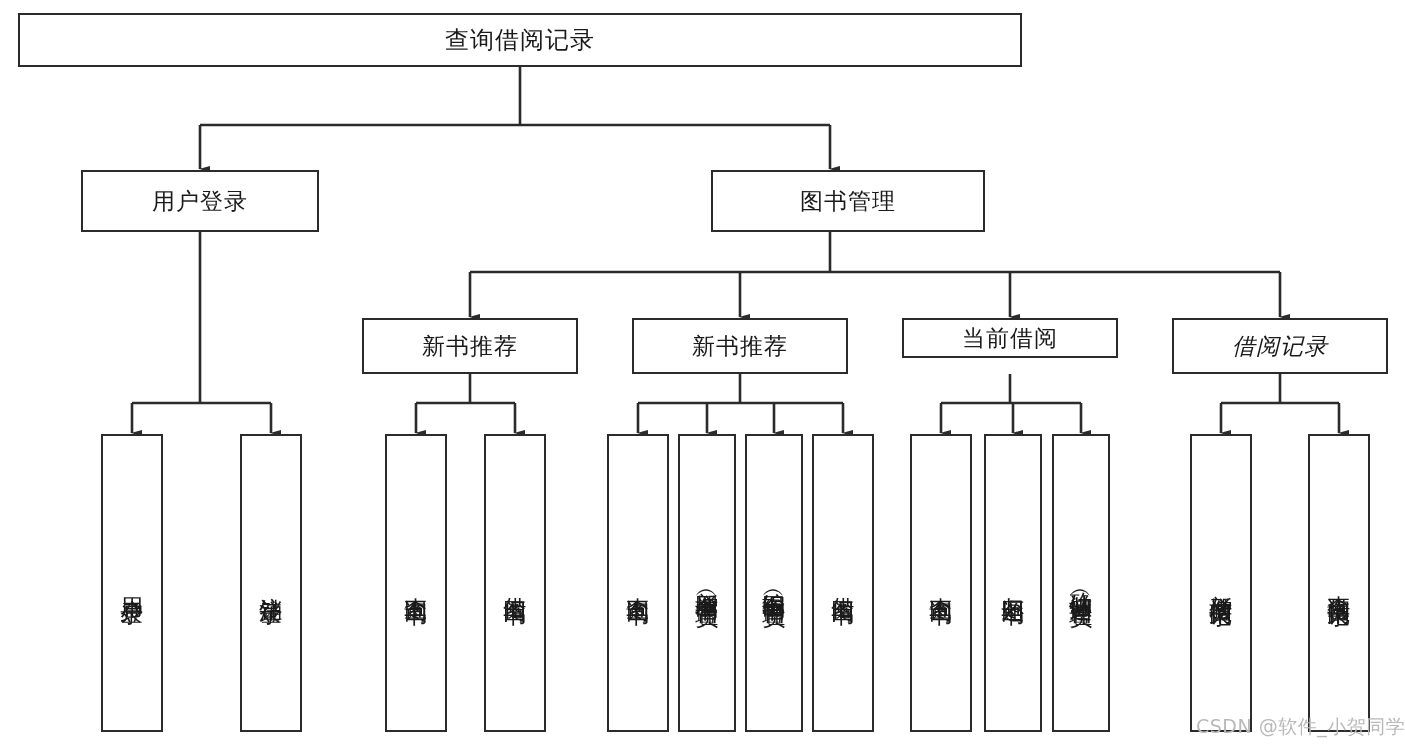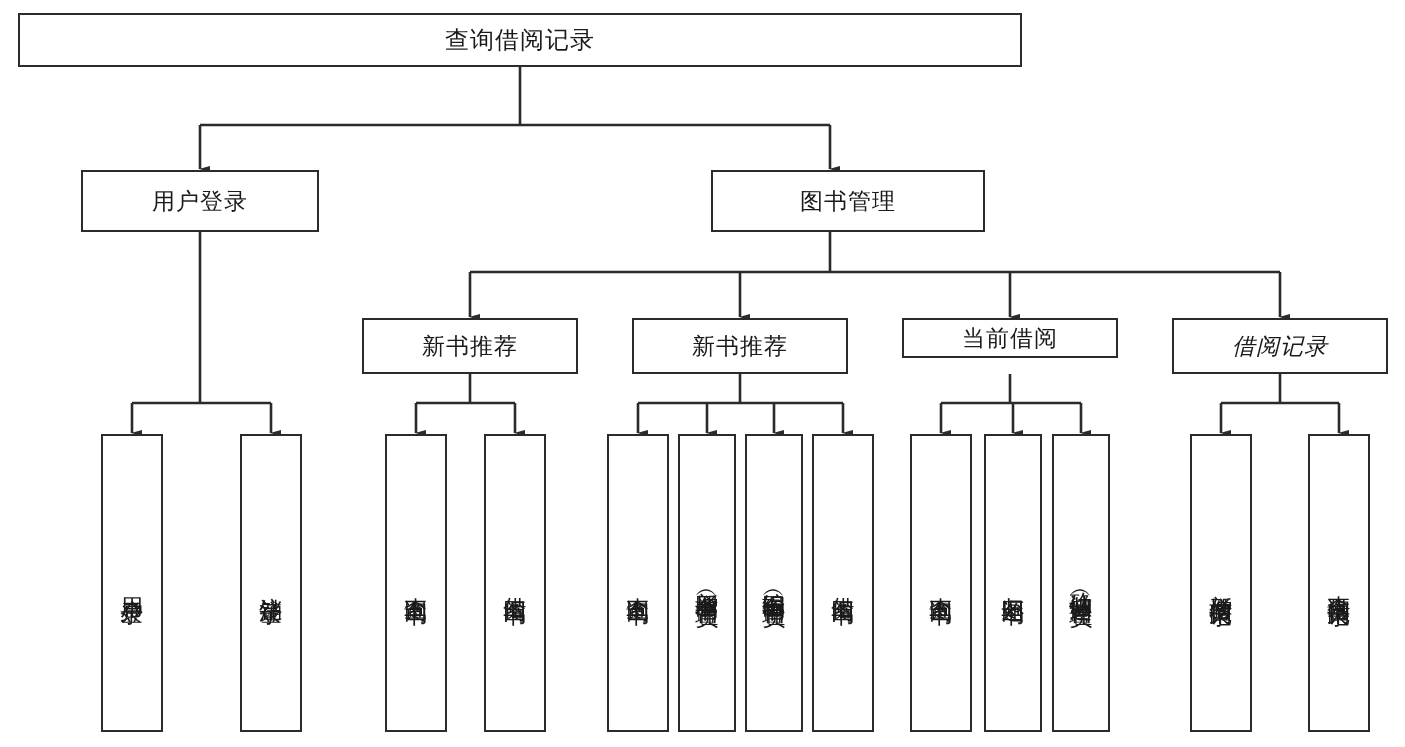--- a/index.html
+++ b/index.html
@@ -166,14 +166,15 @@
         <span class="node-label">确认归还（管理员）</span>
       </div>
       <div class="node vert" style="left: 1190px; top: 434px; width: 62px; height: 298px;">
         <span class="node-label">新增借阅记录</span>
       </div>
       <div class="node vert" style="left: 1308px; top: 434px; width: 62px; height: 298px;">
         <span class="node-label">查询借阅记录</span>
       </div>
     </div>
 
+  <div class="watermark" style="left:1196px; top:714px;">CSDN @软件_小贺同学</div>
 
 </div>
 
 </body></html>

